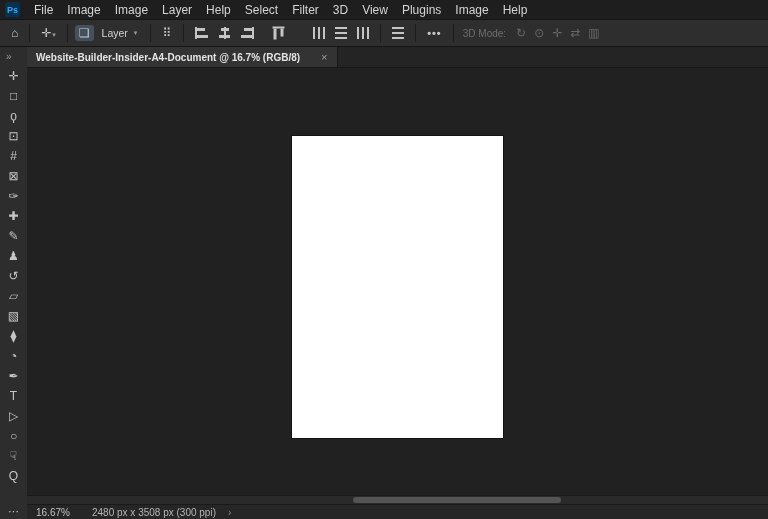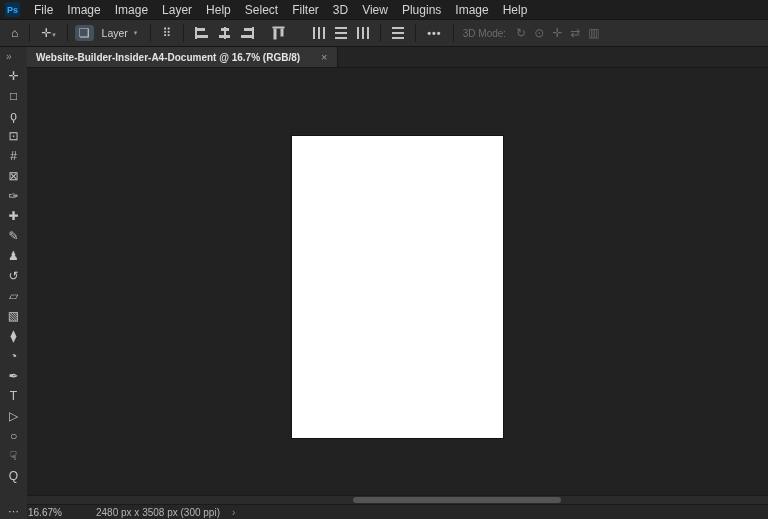--- a/index.html
+++ b/index.html
@@ -48,22 +48,22 @@
   .maincol{flex:1;display:flex;flex-direction:column;min-width:0}
   .tabbar{height:21px;background:#242424;display:flex;border-bottom:1px solid #181818;align-items:stretch}
   .tab{background:#333333;display:flex;align-items:center;padding:0 9px;gap:21px;border-right:1px solid #181818}
   .tabtitle{font-size:10px;font-weight:bold;color:#e4e4e4;white-space:nowrap}
   .tabclose{color:#9b9b9b;font-size:11px;background:none;border:none;padding:0;font-family:inherit}
   .canvas{flex:1;background:#212121;display:flex;justify-content:center;overflow:hidden}
   .page{width:211px;height:302px;background:#ffffff;margin-top:68px;box-shadow:0 0 0 1px rgba(0,0,0,.45)}
   .hscroll{height:9px;background:#2a2a2a;border-top:1px solid #1a1a1a;position:relative}
   .hthumb{position:absolute;left:44%;width:28%;top:1px;bottom:1px;background:#545454;border-radius:4px}
   .statusbar{height:15px;background:#262626;border-top:1px solid #1a1a1a;display:flex;align-items:center;font-size:10px;color:#aeaeae}
-  .zoom{margin-left:1px;min-width:42px;color:#c0c0c0}
-  .docinfo{margin-left:26px;color:#b5b5b5}
+  .zoom{margin-left:9px;min-width:42px;color:#c0c0c0}
+  .docinfo{margin-left:14px;color:#b5b5b5}
   .chev{margin-left:12px;color:#8a8a8a}
 </style>
 </head>
 <body>
 
 <div class="menubar">
   <div class="logo">Ps</div>
   <div style="display:flex">
 
   <button class="mi">

